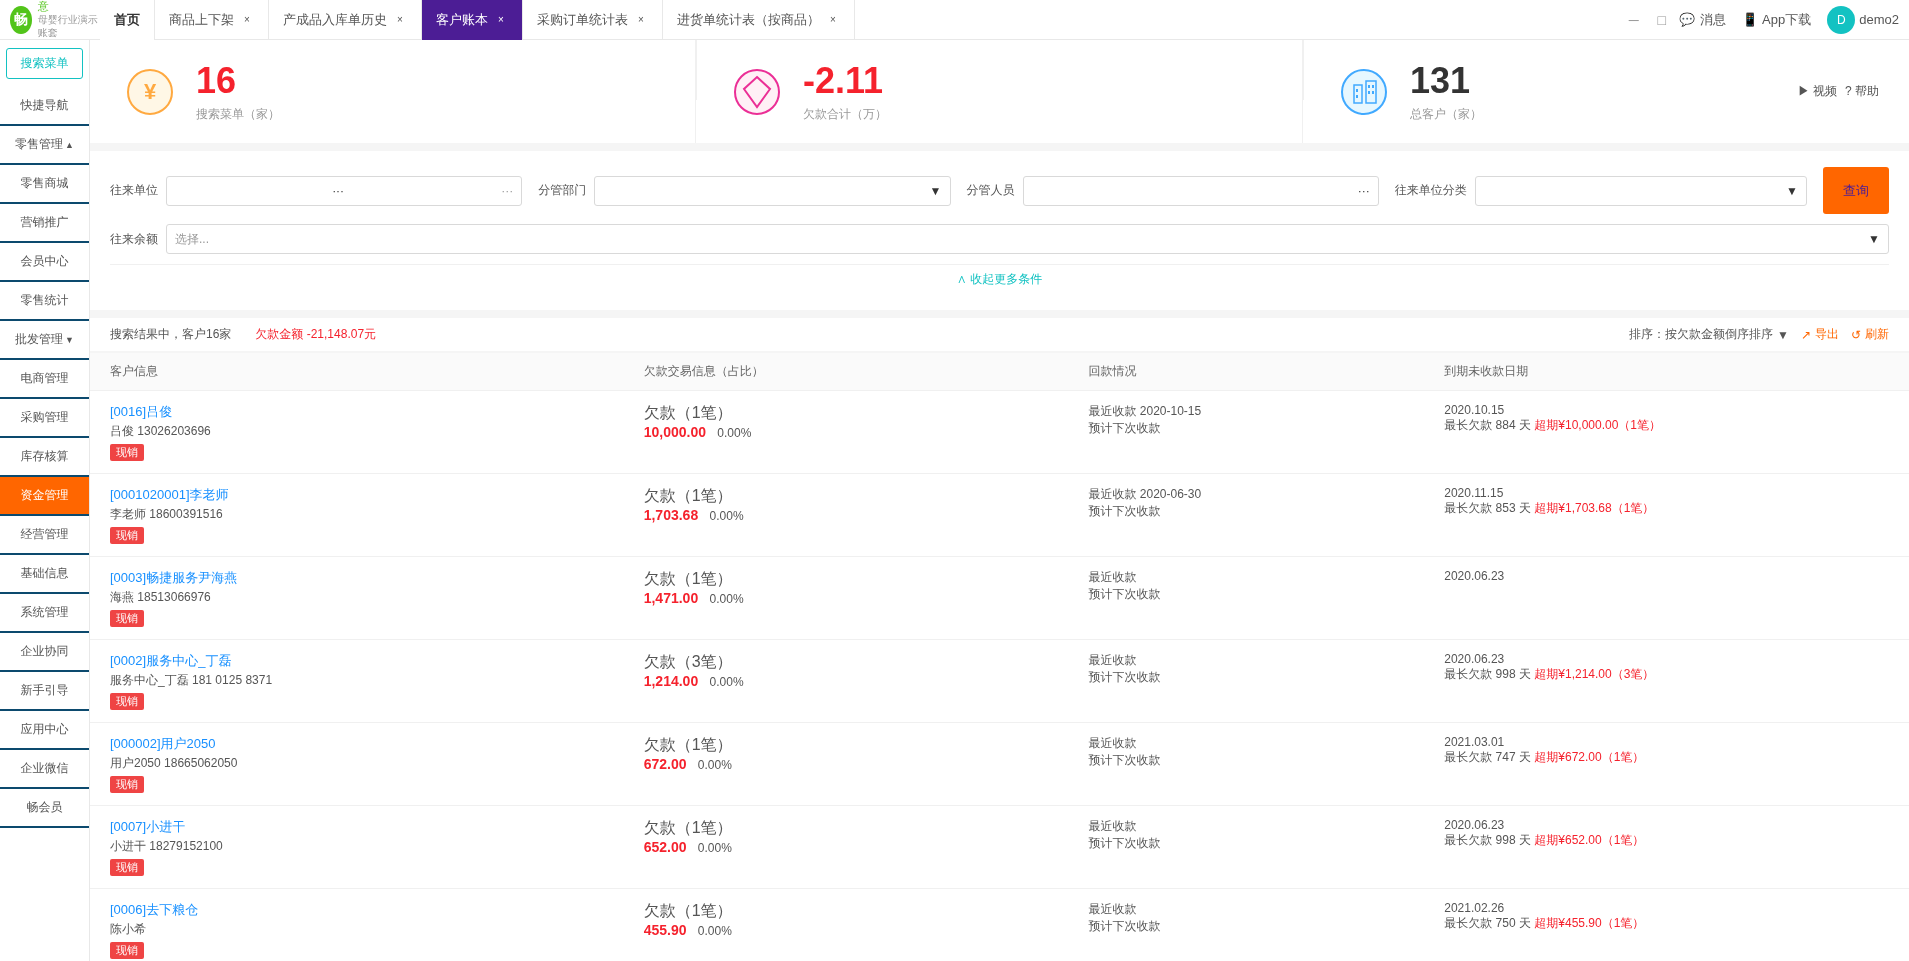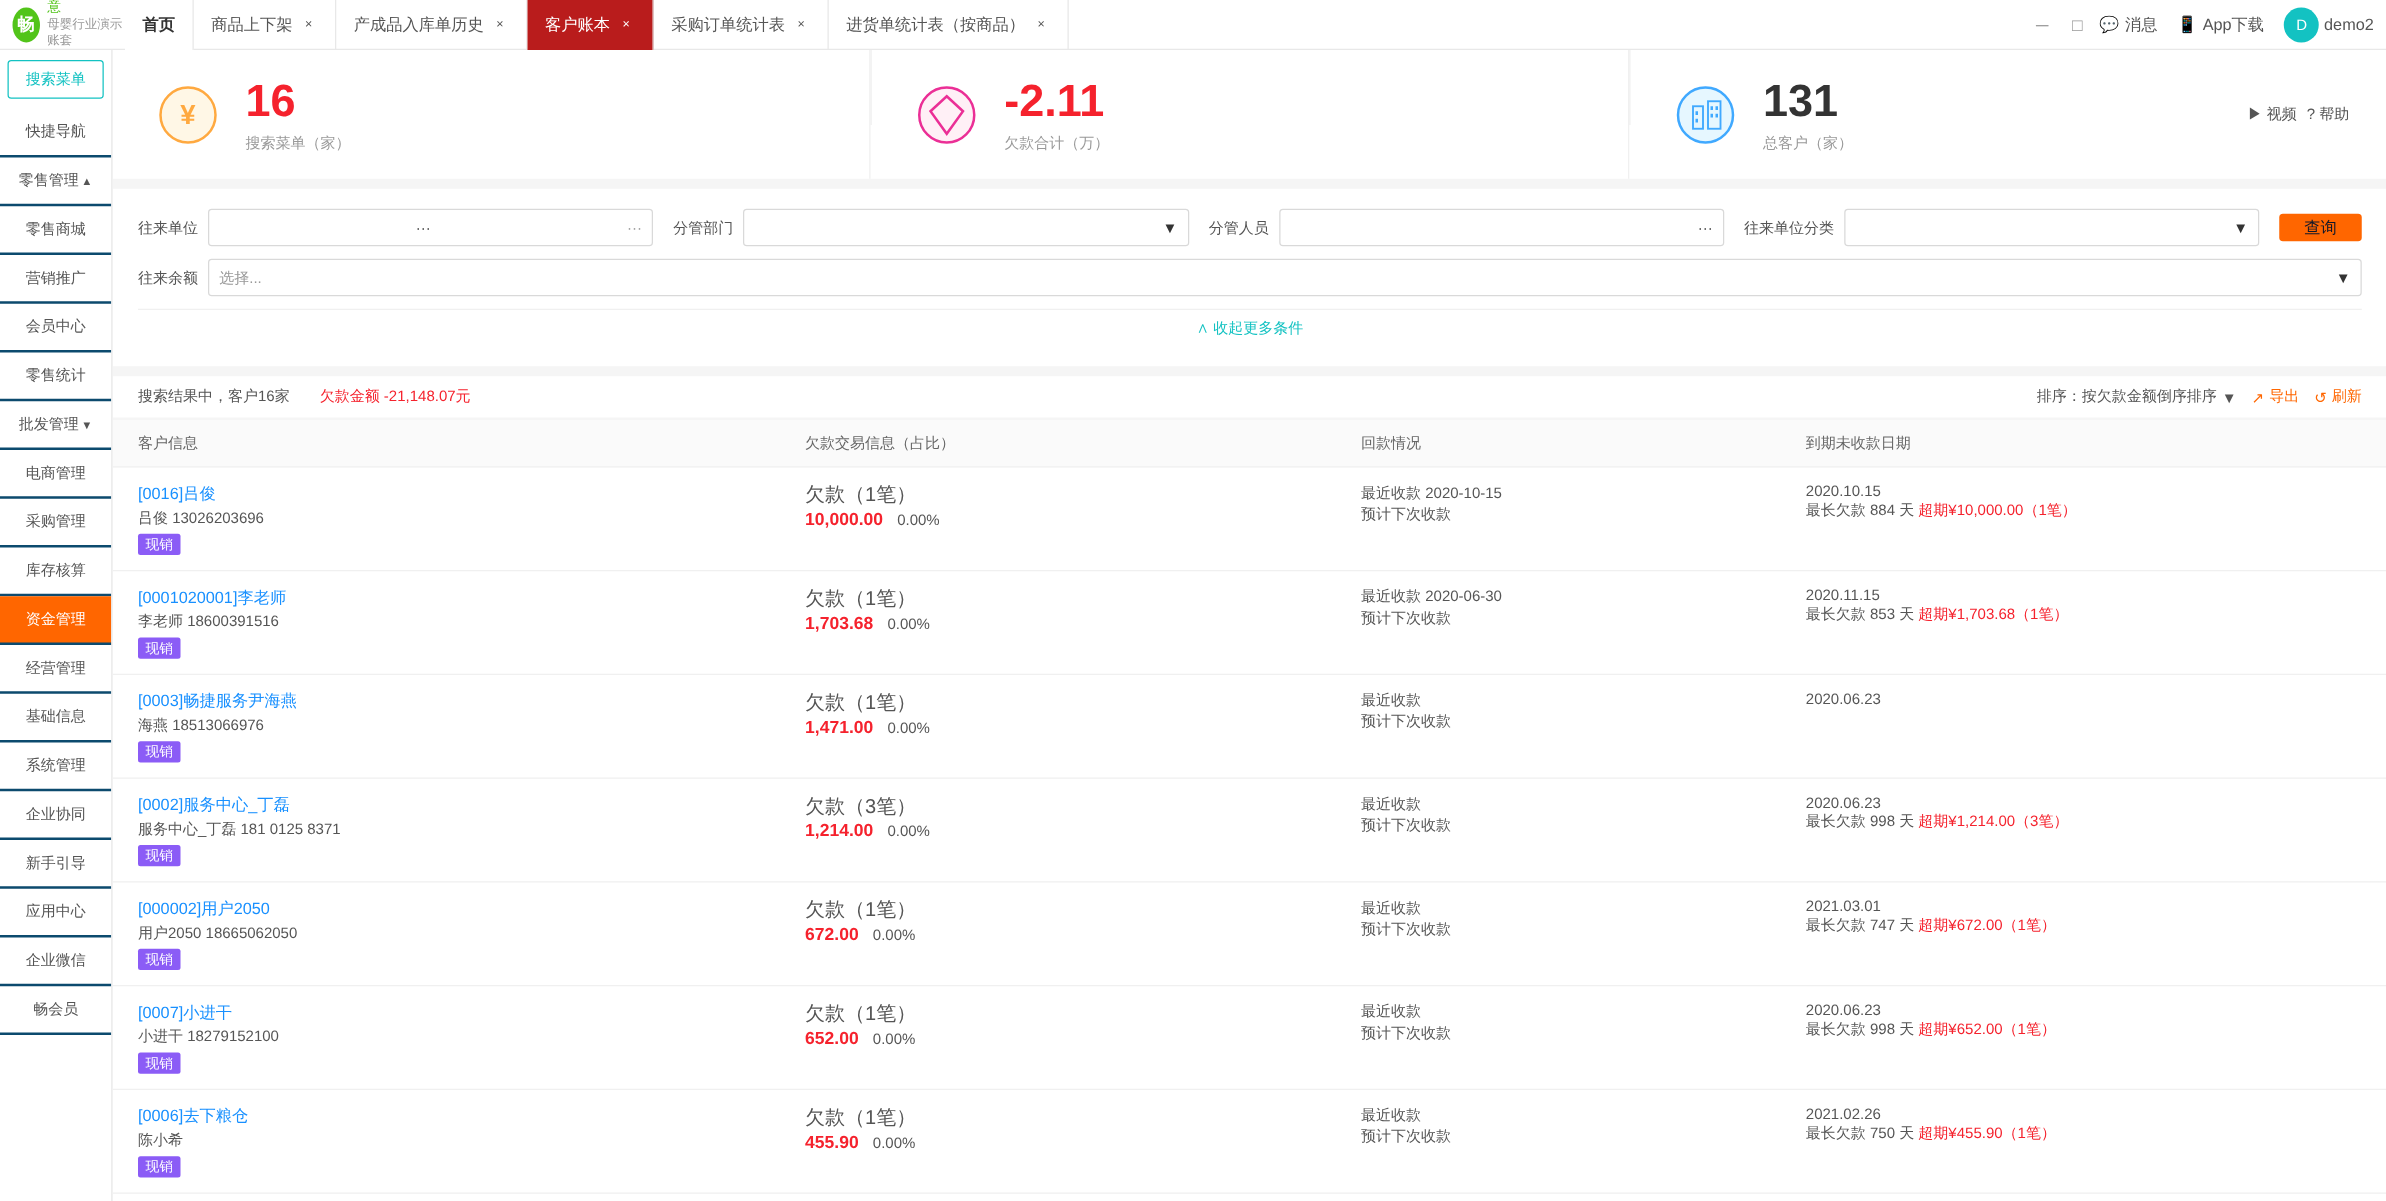--- a/index.html
+++ b/index.html
@@ -5,21 +5,21 @@
     * { margin: 0; padding: 0; box-sizing: border-box; }
     body { font-family: "Microsoft YaHei", Arial, sans-serif; font-size: 12px; background: #f5f5f5; color: #333; overflow-x: hidden; }
 
     
     .app-container { display: flex; flex-direction: column; height: 100vh; }
     .top-bar { height: 40px; background: #fff; display: flex; align-items: center; border-bottom: 1px solid #e8e8e8; padding: 0 10px; }
     .logo-area { display: flex; align-items: center; gap: 6px; width: 90px; }
     .logo-icon { width: 28px; height: 28px; background: #52c41a; border-radius: 50%; display: flex; align-items: center; justify-content: center; color: white; font-size: 14px; font-weight: bold; }
     .tab-bar { flex: 1; display: flex; align-items: center; gap: 0; }
     .tab-item { padding: 0 14px; height: 40px; display: flex; align-items: center; gap: 6px; cursor: pointer; font-size: 13px; color: #555; border-right: 1px solid #e8e8e8; white-space: nowrap; }
-    .tab-item.active { background: #b91c1c; color: #fff; }
+    .tab-item.active { background: #4c1d95; color: #fff; }
     .tab-item.home { background: #fff; color: #333; font-weight: bold; }
     .tab-close { width: 14px; height: 14px; display: flex; align-items: center; justify-content: center; border-radius: 50%; cursor: pointer; font-size: 10px; }
     .top-right { display: flex; align-items: center; gap: 16px; margin-left: auto; }
     .top-right-item { display: flex; align-items: center; gap: 4px; cursor: pointer; color: #555; font-size: 13px; }
     .user-avatar { width: 28px; height: 28px; border-radius: 50%; background: #13c2c2; display: flex; align-items: center; justify-content: center; color: #fff; font-size: 12px; }
 
     
     .main-area { display: flex; flex: 1; overflow: hidden; }
 
     
@@ -48,38 +48,38 @@
     .stat-separator { width: 1px; height: 60px; background: #f0f0f0; }
 
     
     .filter-area { background: #fff; padding: 16px 20px; margin-bottom: 8px; }
     .filter-row { display: flex; align-items: center; gap: 16px; margin-bottom: 10px; }
     .filter-item { display: flex; align-items: center; gap: 8px; flex: 1; }
     .filter-label { font-size: 12px; color: #555; white-space: nowrap; }
     .filter-input { flex: 1; height: 30px; border: 1px solid #d9d9d9; border-radius: 3px; padding: 0 8px; font-size: 12px; display: flex; align-items: center; justify-content: space-between; cursor: pointer; background: #fff; }
     .filter-input.with-dots::after { content: "···"; color: #999; }
     .filter-select { flex: 1; height: 30px; border: 1px solid #d9d9d9; border-radius: 3px; padding: 0 8px; font-size: 12px; display: flex; align-items: center; justify-content: space-between; cursor: pointer; background: #fff; }
-    .filter-btn-search { height: 22px; padding: 0 20px; background: #ff6600; color: #0f172a; border: none; border-radius: 3px; cursor: pointer; font-size: 13px; }
+    .filter-btn-search { height: 47px; padding: 0 20px; background: #ff6600; color: #4c1d95; border: none; border-radius: 3px; cursor: pointer; font-size: 13px; }
     .collapse-bar { text-align: center; padding: 6px 0; color: #13c2c2; cursor: pointer; font-size: 12px; border-top: 1px solid #f0f0f0; }
 
     
     .result-bar { background: #fff; padding: 8px 20px; display: flex; align-items: center; justify-content: space-between; margin-bottom: 2px; font-size: 12px; color: #555; }
     .result-bar-left { display: flex; align-items: center; gap: 24px; }
     .result-bar-right { display: flex; align-items: center; gap: 12px; }
     .result-bar-right-item { display: flex; align-items: center; gap: 4px; cursor: pointer; color: #555; }
     .result-bar-right-item.orange { color: #ff6600; }
 
     
     .table-container { background: #fff; }
     .table-header { display: grid; grid-template-columns: 3fr 2.5fr 2fr 2.5fr; padding: 10px 20px; background: #fafafa; border-bottom: 1px solid #f0f0f0; font-size: 12px; color: #666; font-weight: 500; }
     .table-row { display: grid; grid-template-columns: 3fr 2.5fr 2fr 2.5fr; padding: 12px 20px; border-bottom: 1px solid #f0f0f0; align-items: start; }
     .customer-name { color: #1890ff; cursor: pointer; font-size: 13px; }
     .customer-phone { color: #555; font-size: 12px; margin-top: 2px; }
     .customer-tag { display: inline-block; padding: 1px 6px; border-radius: 2px; font-size: 11px; color: #fff; margin-top: 4px; }
-    .tag-green { background: #8b5cf6; }
+    .tag-green { background: #ef4444; }
     .debt-count { color: #555; font-size: 16px; }
     .debt-amount { color: #f5222d; font-size: 14px; font-weight: bold; margin-top: 2px; }
     .debt-percent { color: #555; font-size: 12px; margin-left: 8px; }
     .return-date { color: #555; font-size: 12px; }
     .return-next { color: #555; font-size: 12px; }
     .due-date { color: #555; font-size: 12px; }
     .overdue-text { color: #f5222d; font-size: 12px; cursor: pointer; }
     .overdue-days { color: #555; font-size: 12px; }
 
     

